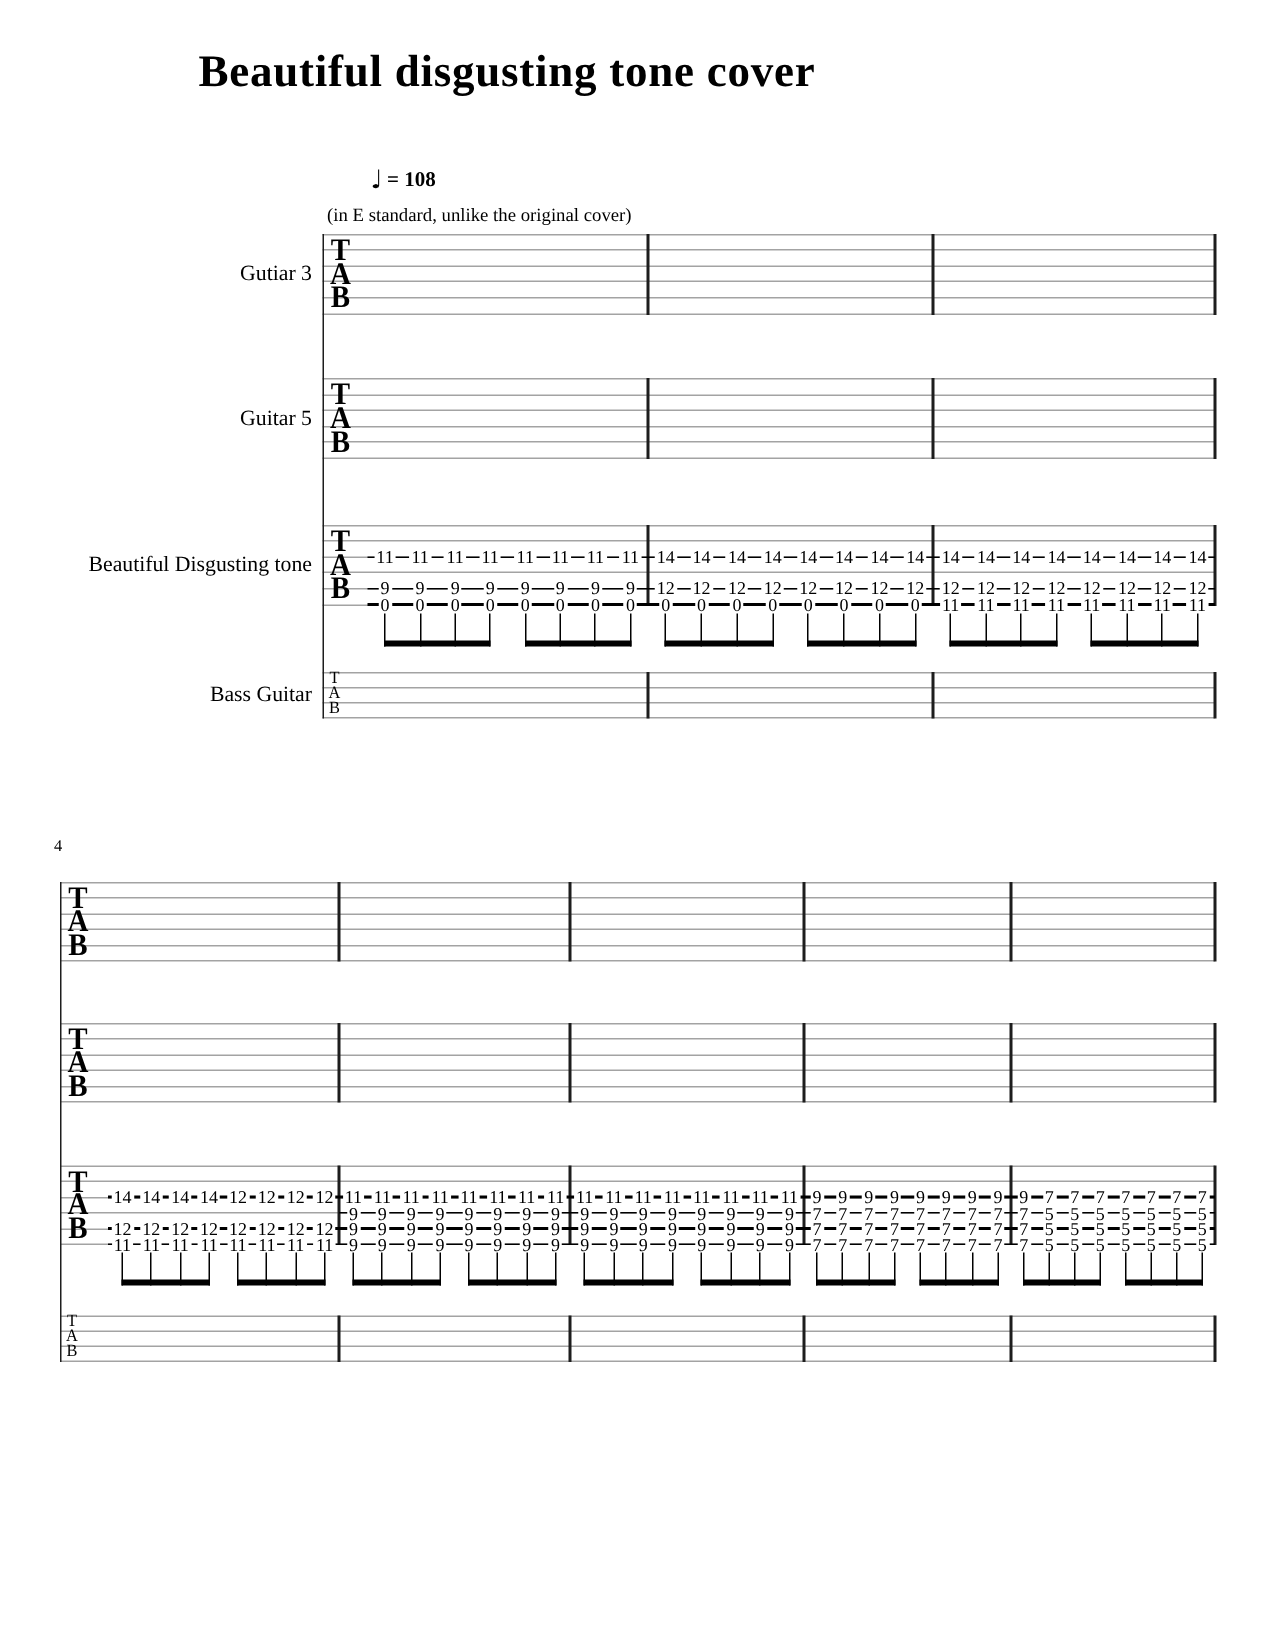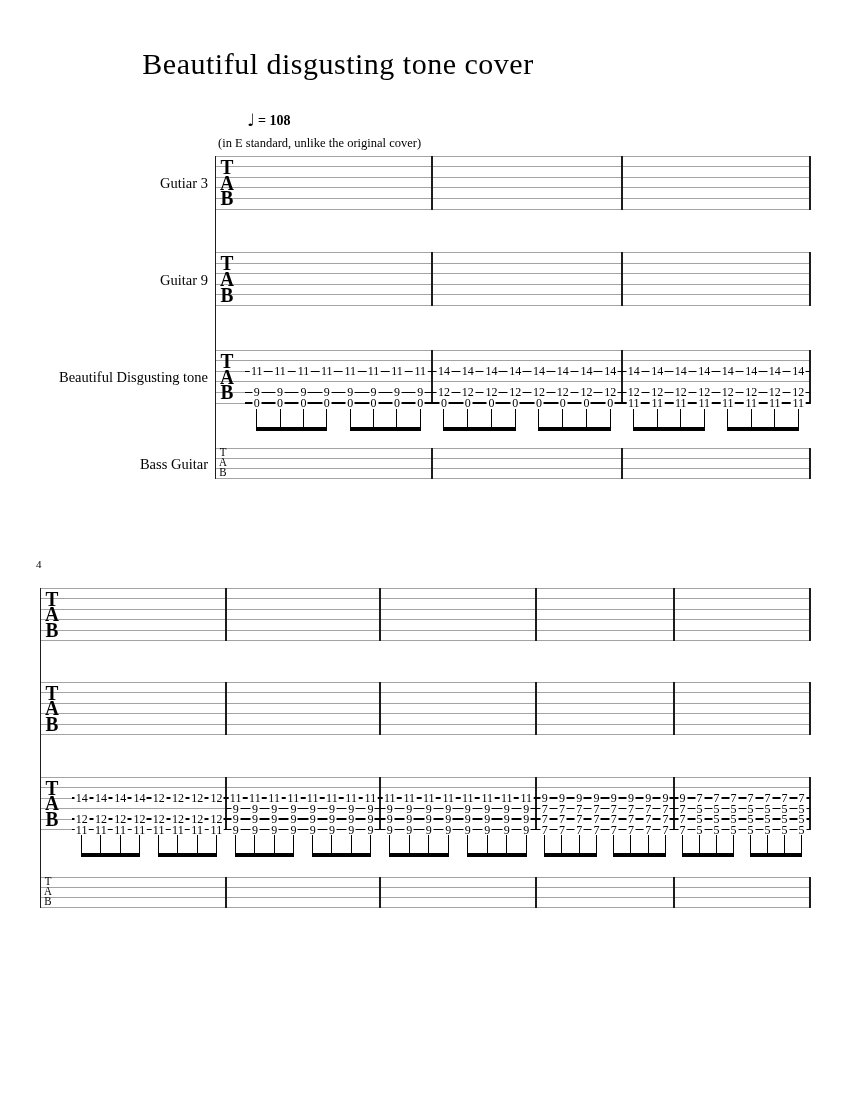--- a/index.html
+++ b/index.html
@@ -3,21 +3,21 @@
 <meta charset="utf-8">
 <style>
   html,body{margin:0;padding:0;background:#fff;}
   #page{
     position:relative;width:850px;height:1100px;background:#ffffff;overflow:hidden;
     font-family:"Liberation Serif", serif;color:#000;
   }
   .abs{position:absolute;}
   #title{
     left:0;top:31px;width:676px;text-align:center;
-    font-size:30px;font-weight:400;letter-spacing:0.5px;margin-top:16px;
+    font-size:30px;font-weight:700;letter-spacing:0.5px;
   }
   #tempo{left:247px;top:110px;font-size:14px;font-weight:bold;white-space:nowrap;}
   #tempo .note{font-family:"DejaVu Sans",sans-serif;font-size:17px;font-weight:bold;vertical-align:-1px;margin-right:3px;}
   #subtitle{left:218px;top:136px;font-size:12.5px;}
   #measure-number{left:36px;top:558px;font-size:11px;}
   .staff-label{
     font-size:14.5px;text-align:right;white-space:nowrap;
     transform:translateY(-50%);
   }
   .staff-line{height:1px;background:#a3a3a3;}
@@ -48,21 +48,21 @@
   <div id="tempo" class="abs">
     <span class="note">♩</span><span>= 108</span>
   </div>
 
   <div id="subtitle" class="abs">(in E standard, unlike the original cover)</div>
 
   <div id="measure-number" class="abs">4</div>
 
   <div id="score">
       <div class="abs staff-label" style="left: 8px; top: 183px; width: 200px;">Gutiar 3</div>
-      <div class="abs staff-label" style="left: 8px; top: 280px; width: 200px;">Guitar 9</div>
+      <div class="abs staff-label" style="left: 8px; top: 280px; width: 200px;">Guitar 5</div>
       <div class="abs staff-label" style="left: 8px; top: 377px; width: 200px;">Beautiful Disgusting tone</div>
       <div class="abs staff-label" style="left: 8px; top: 464px; width: 200px;">Bass Guitar</div>
       <div class="abs staff-line" style="left: 215px; top: 155.5px; width: 595px; background: rgb(163, 163, 163);"></div>
       <div class="abs staff-line" style="left: 215px; top: 166.1px; width: 595px; background: rgb(163, 163, 163);"></div>
       <div class="abs staff-line" style="left: 215px; top: 176.7px; width: 595px; background: rgb(163, 163, 163);"></div>
       <div class="abs staff-line" style="left: 215px; top: 187.3px; width: 595px; background: rgb(163, 163, 163);"></div>
       <div class="abs staff-line" style="left: 215px; top: 197.9px; width: 595px; background: rgb(163, 163, 163);"></div>
       <div class="abs staff-line" style="left: 215px; top: 208.5px; width: 595px; background: rgb(163, 163, 163);"></div>
       <div class="abs clef-letter" style="left: 227px; top: 166.6px;">T</div>
       <div class="abs clef-letter" style="left: 227px; top: 182.5px;">A</div>

